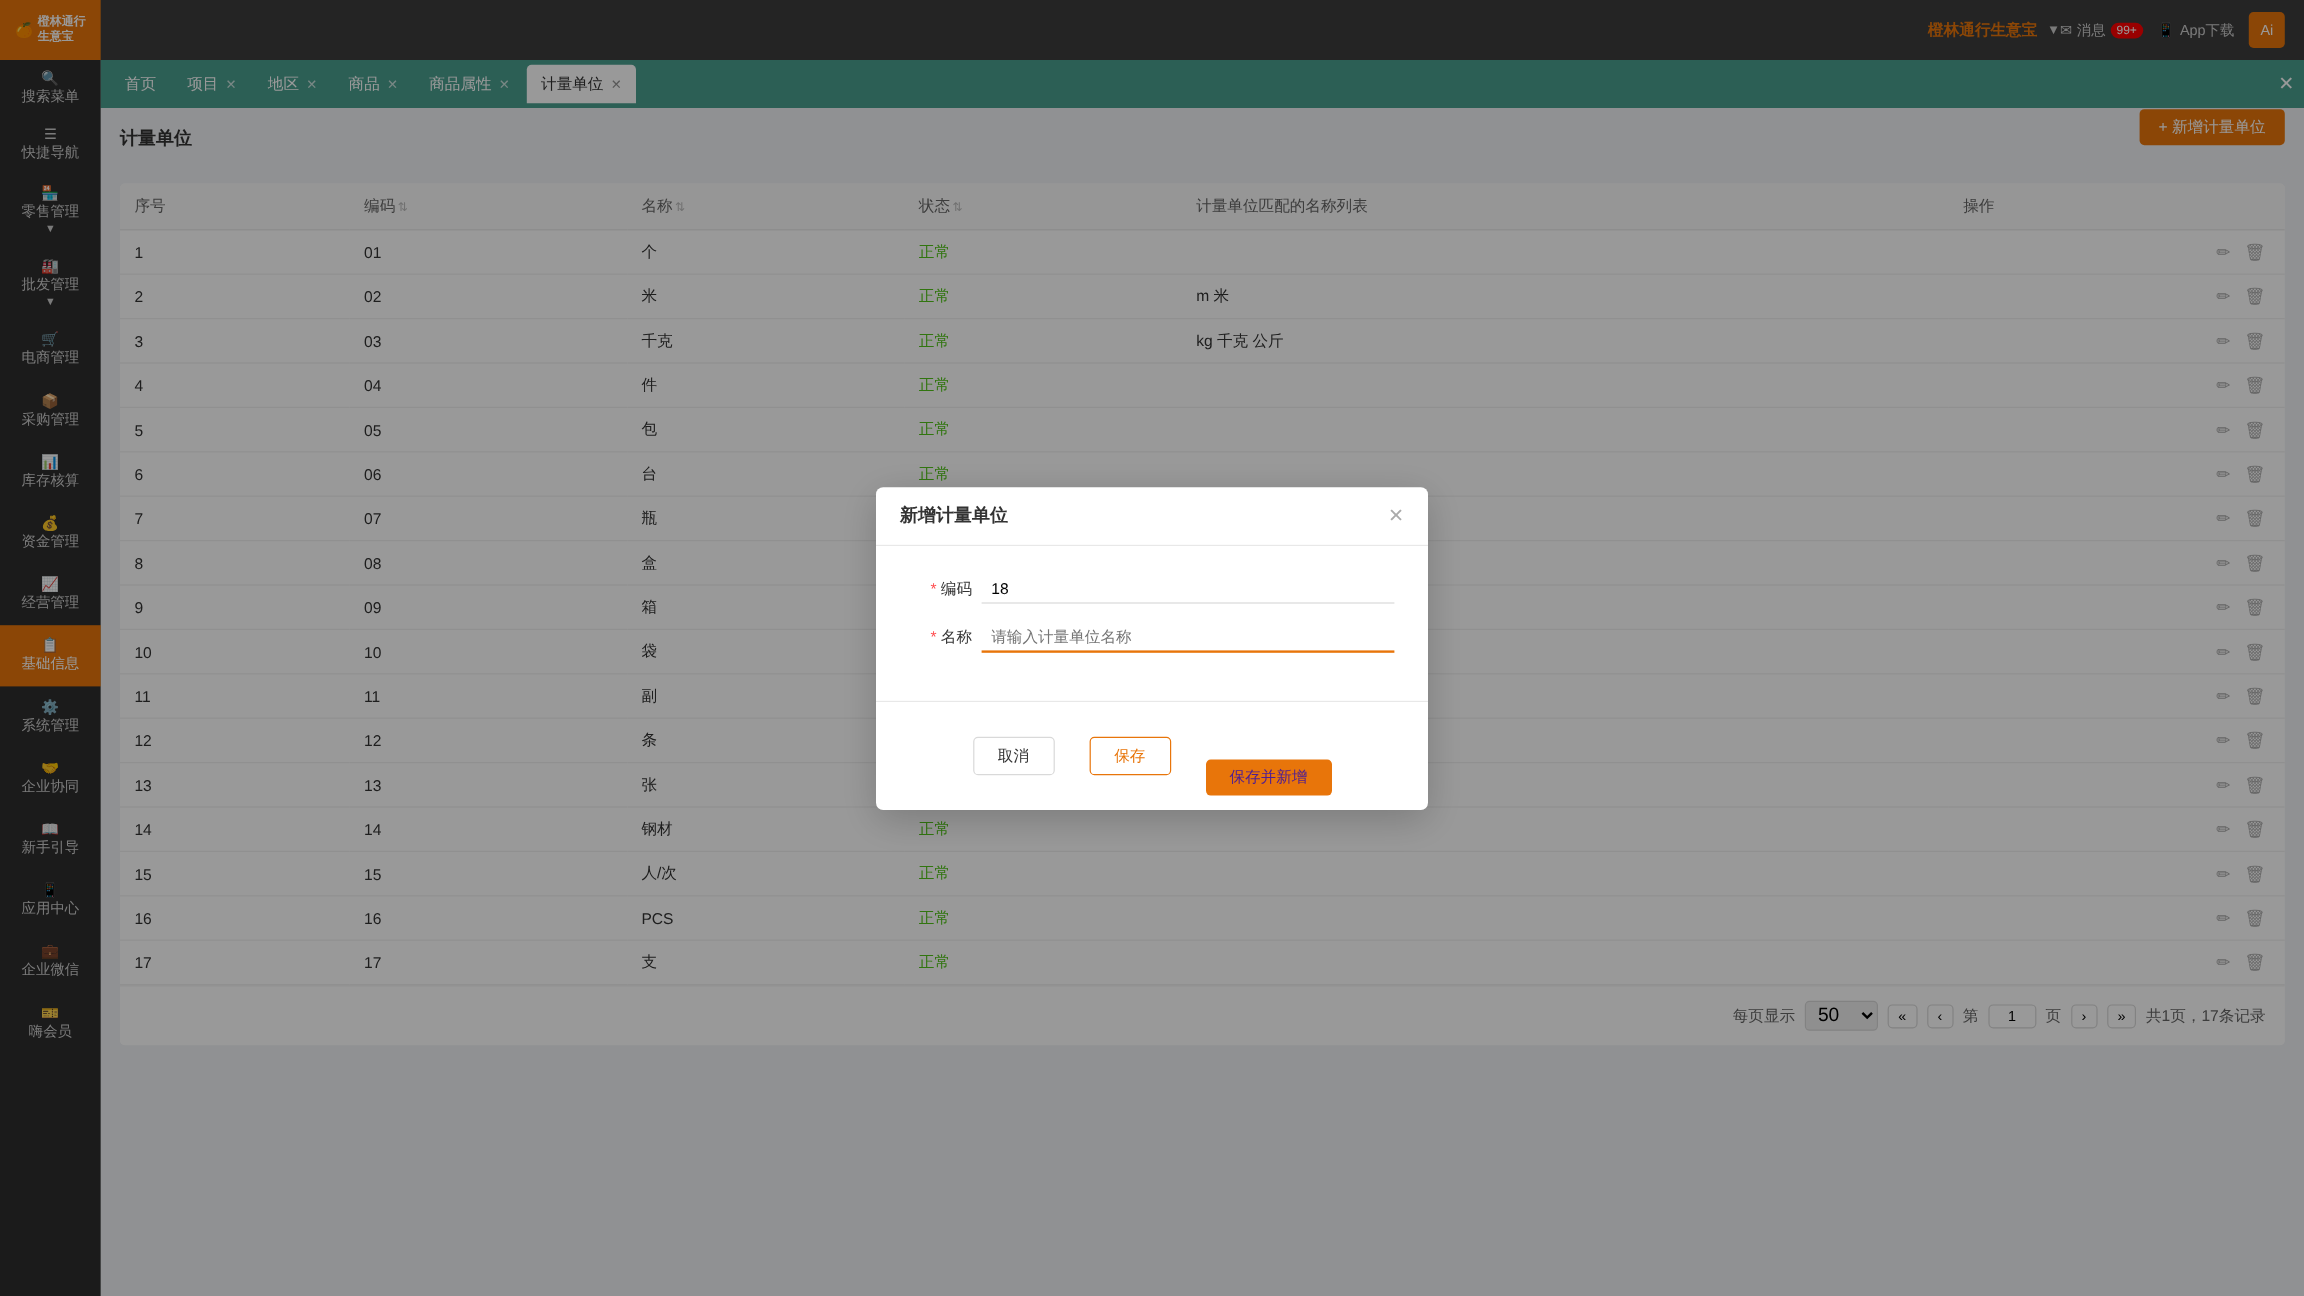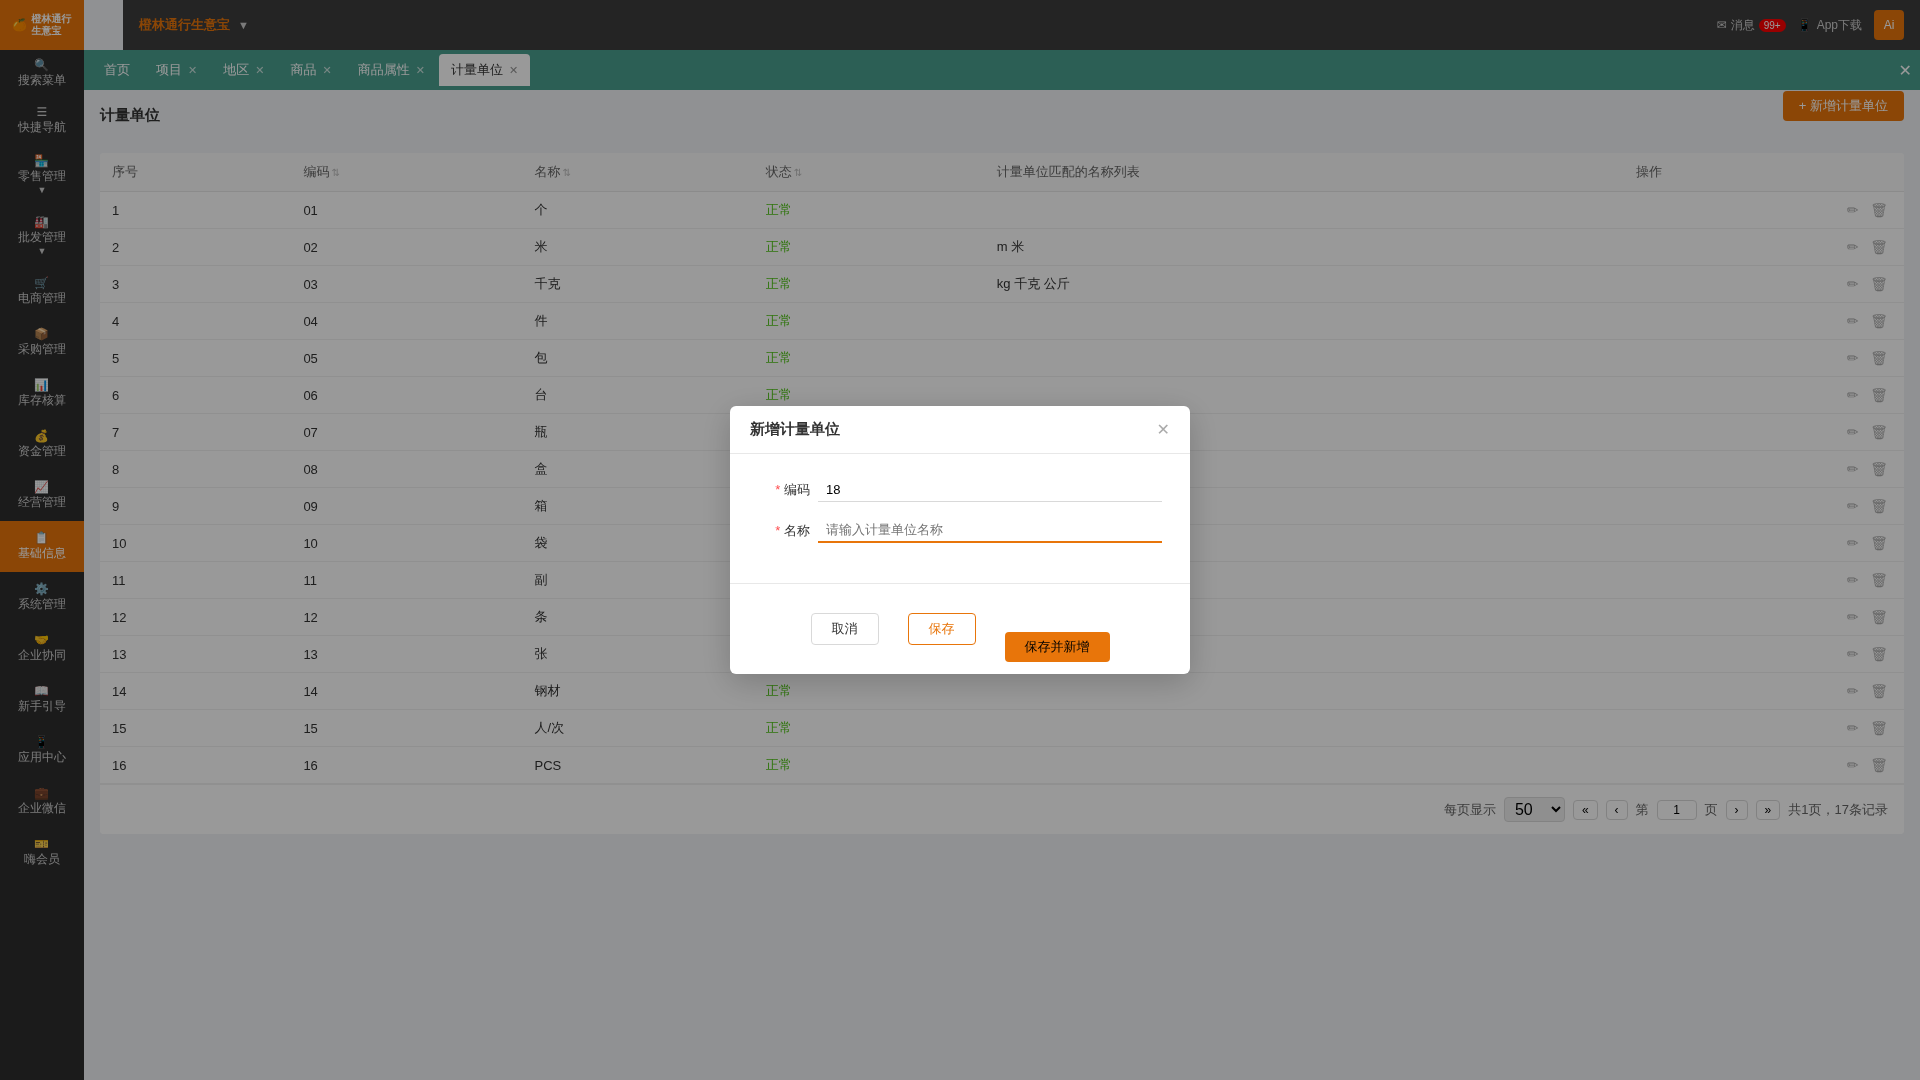--- a/index.html
+++ b/index.html
@@ -11,21 +11,21 @@
     .sidebar-logo-inner { display: flex; align-items: center; gap: 4px; }
     .sidebar-search { width: 100%; padding: 8px 0; display: flex; flex-direction: column; align-items: center; color: #ccc; font-size: 12px; cursor: pointer; }
     .sidebar-nav-btn { width: 100%; padding: 8px 0; display: flex; flex-direction: column; align-items: center; color: #ccc; font-size: 12px; cursor: pointer; }
     .sidebar-item { width: 100%; padding: 10px 0; display: flex; flex-direction: column; align-items: center; color: #ccc; font-size: 12px; cursor: pointer; }
     .sidebar-item.active { background: #e8750a; color: white; }
 
     
     .main { flex: 1; display: flex; flex-direction: column; height: 1080px; }
 
     
-    .topbar { height: 50px; background: #3d3d3d; display: flex; align-items: center; justify-content: space-between; padding: 0 16px; margin-left: 39px; }
+    .topbar { height: 50px; background: #3d3d3d; display: flex; align-items: center; justify-content: flex-end; padding: 0 16px; }
     .topbar-left { display: flex; align-items: center; gap: 8px; color: #ccc; font-size: 13px; }
     .topbar-right { display: flex; align-items: center; gap: 12px; }
     .topbar-msg { color: #ccc; font-size: 12px; display: flex; align-items: center; gap: 4px; cursor: pointer; }
     .topbar-badge { background: #f00; color: white; border-radius: 8px; padding: 1px 5px; font-size: 10px; }
     .topbar-app { color: #ccc; font-size: 12px; cursor: pointer; display: flex; align-items: center; gap: 4px; }
     .topbar-avatar { width: 30px; height: 30px; background: #e8750a; border-radius: 4px; display: flex; align-items: center; justify-content: center; color: white; font-size: 12px; cursor: pointer; }
 
     
     .tabs-bar { height: 40px; background: #4a9e8e; display: flex; align-items: center; padding: 0 8px; gap: 2px; }
     .tab { height: 32px; padding: 0 12px; display: flex; align-items: center; gap: 6px; border-radius: 4px 4px 0 0; font-size: 13px; cursor: pointer; color: white; }
@@ -62,21 +62,21 @@
     .modal-title { font-size: 15px; font-weight: bold; color: #333; }
     .modal-close { background: none; border: none; font-size: 16px; cursor: pointer; color: #aaa; }
     .modal-body { padding: 24px 28px; }
     .form-row { display: flex; align-items: center; margin-bottom: 16px; }
     .form-label { width: 60px; font-size: 13px; color: #333; text-align: right; padding-right: 8px; }
     .form-input { flex: 1; border: none; border-bottom: 1px solid #d9d9d9; padding: 4px 8px; font-size: 13px; outline: none; }
     .form-input.active-input { border-bottom: 2px solid #e8750a; }
     .modal-footer { padding: 12px 20px; border-top: 1px solid #e8e8e8; display: flex; align-items: center; justify-content: center; gap: 29px; }
     .btn-cancel { border: 1px solid #d9d9d9; background: white; color: #333; padding: 6px 20px; border-radius: 4px; cursor: pointer; font-size: 13px; }
     .btn-save { border: 1px solid #e8750a; background: white; color: #e8750a; padding: 6px 20px; border-radius: 4px; cursor: pointer; font-size: 13px; }
-    .btn-save-new { background: #e8750a; color: #000000; border: none; padding: 6px 20px; border-radius: 4px; cursor: pointer; font-size: 13px; margin-top: 36px; }
+    .btn-save-new { background: #e8750a; color: #4c1d95; border: none; padding: 6px 20px; border-radius: 4px; cursor: pointer; font-size: 13px; margin-top: 36px; }
 
     .sort-icon { font-size: 10px; color: #bbb; margin-left: 2px; }
   </style>
 </head>
 <body>
 
 <div class="sidebar">
   <div class="sidebar-logo">
     <div class="sidebar-logo-inner">
       <span>🍊</span>
@@ -391,20 +391,31 @@
       <td>16</td>
       <td>16</td>
       <td>PCS</td>
       <td><span class="status-normal">正常</span></td>
       <td></td>
       <td style="text-align:right; padding-right:12px;">
         <button class="action-btn" title="编辑">✏</button>
         <button class="action-btn" title="删除">🗑</button>
       </td>
     </tr>
+            <tr>
+      <td>17</td>
+      <td>17</td>
+      <td>支</td>
+      <td><span class="status-normal">正常</span></td>
+      <td></td>
+      <td style="text-align:right; padding-right:12px;">
+        <button class="action-btn" title="编辑">✏</button>
+        <button class="action-btn" title="删除">🗑</button>
+      </td>
+    </tr>
           </tbody>
       </table>
 
       <div class="pagination">
         <span>每页显示</span>
         <select class="page-select">
           <option>50</option>
           <option>10</option>
           <option>20</option>
           <option>100</option>

